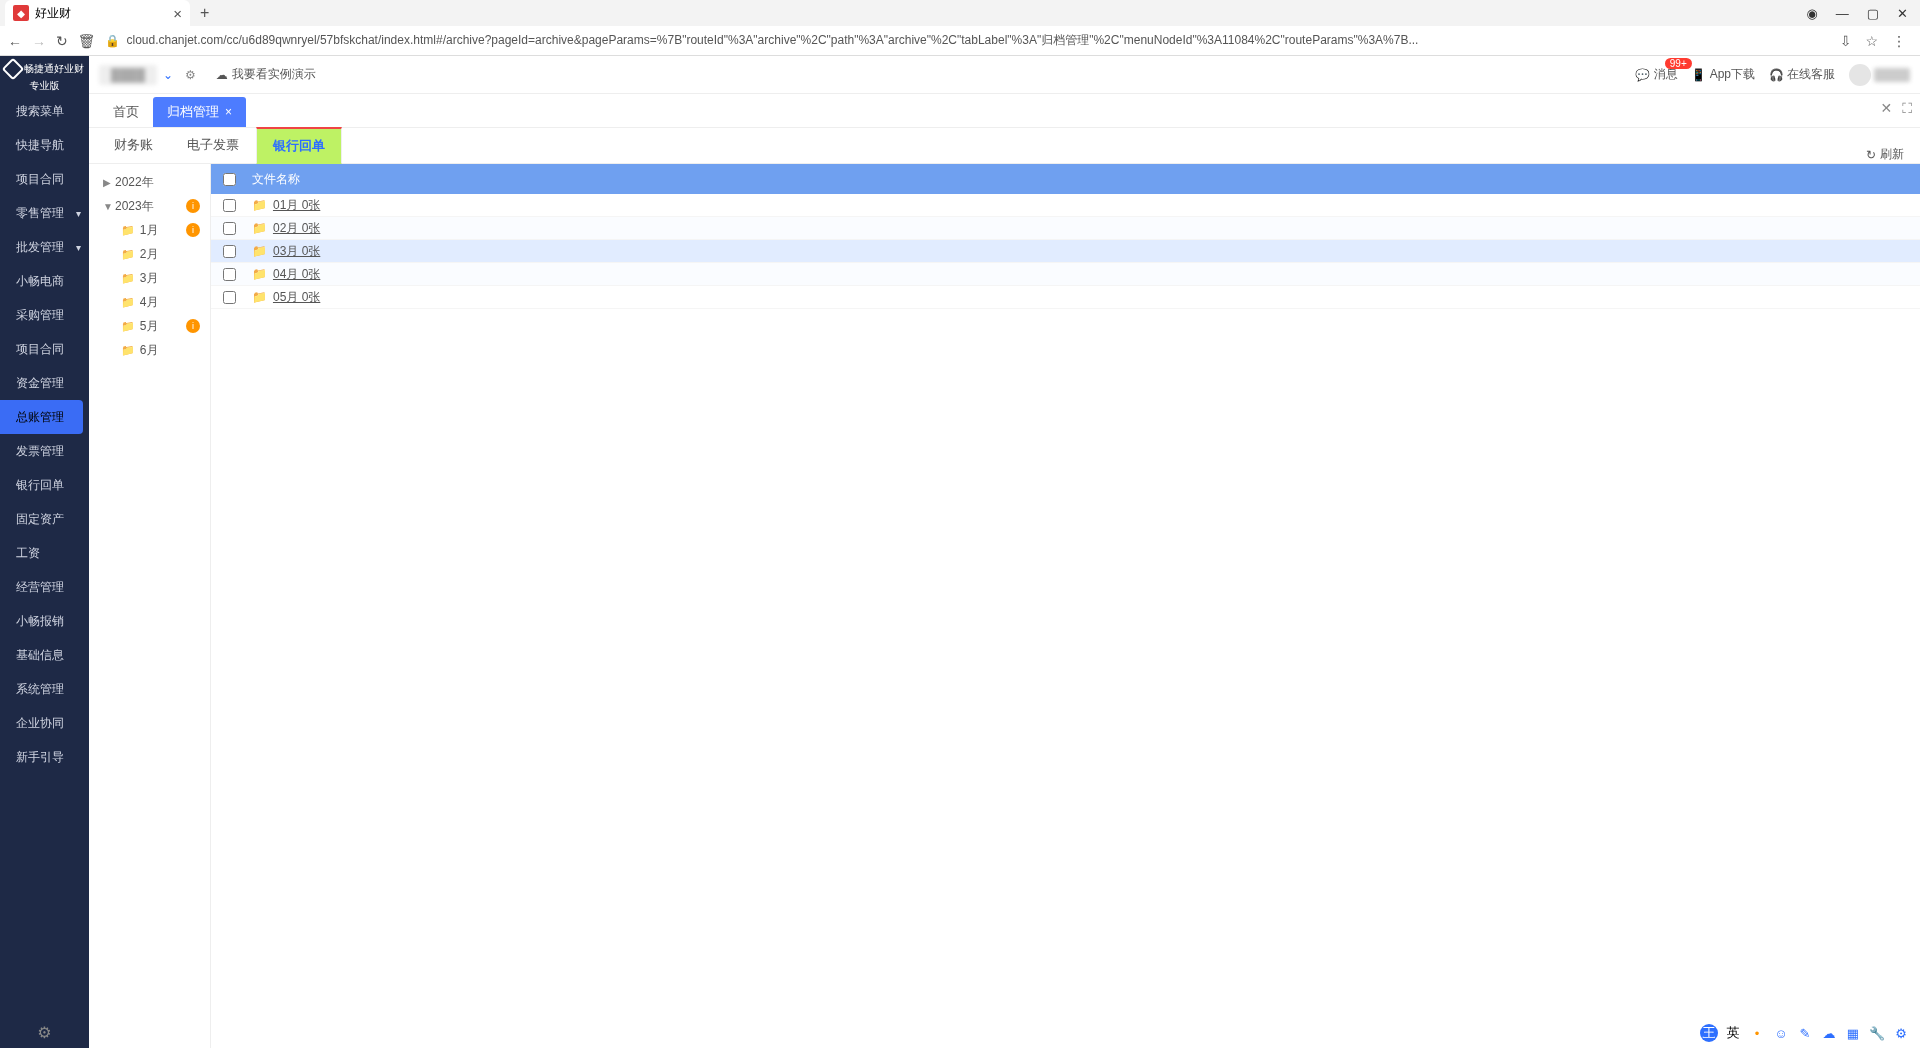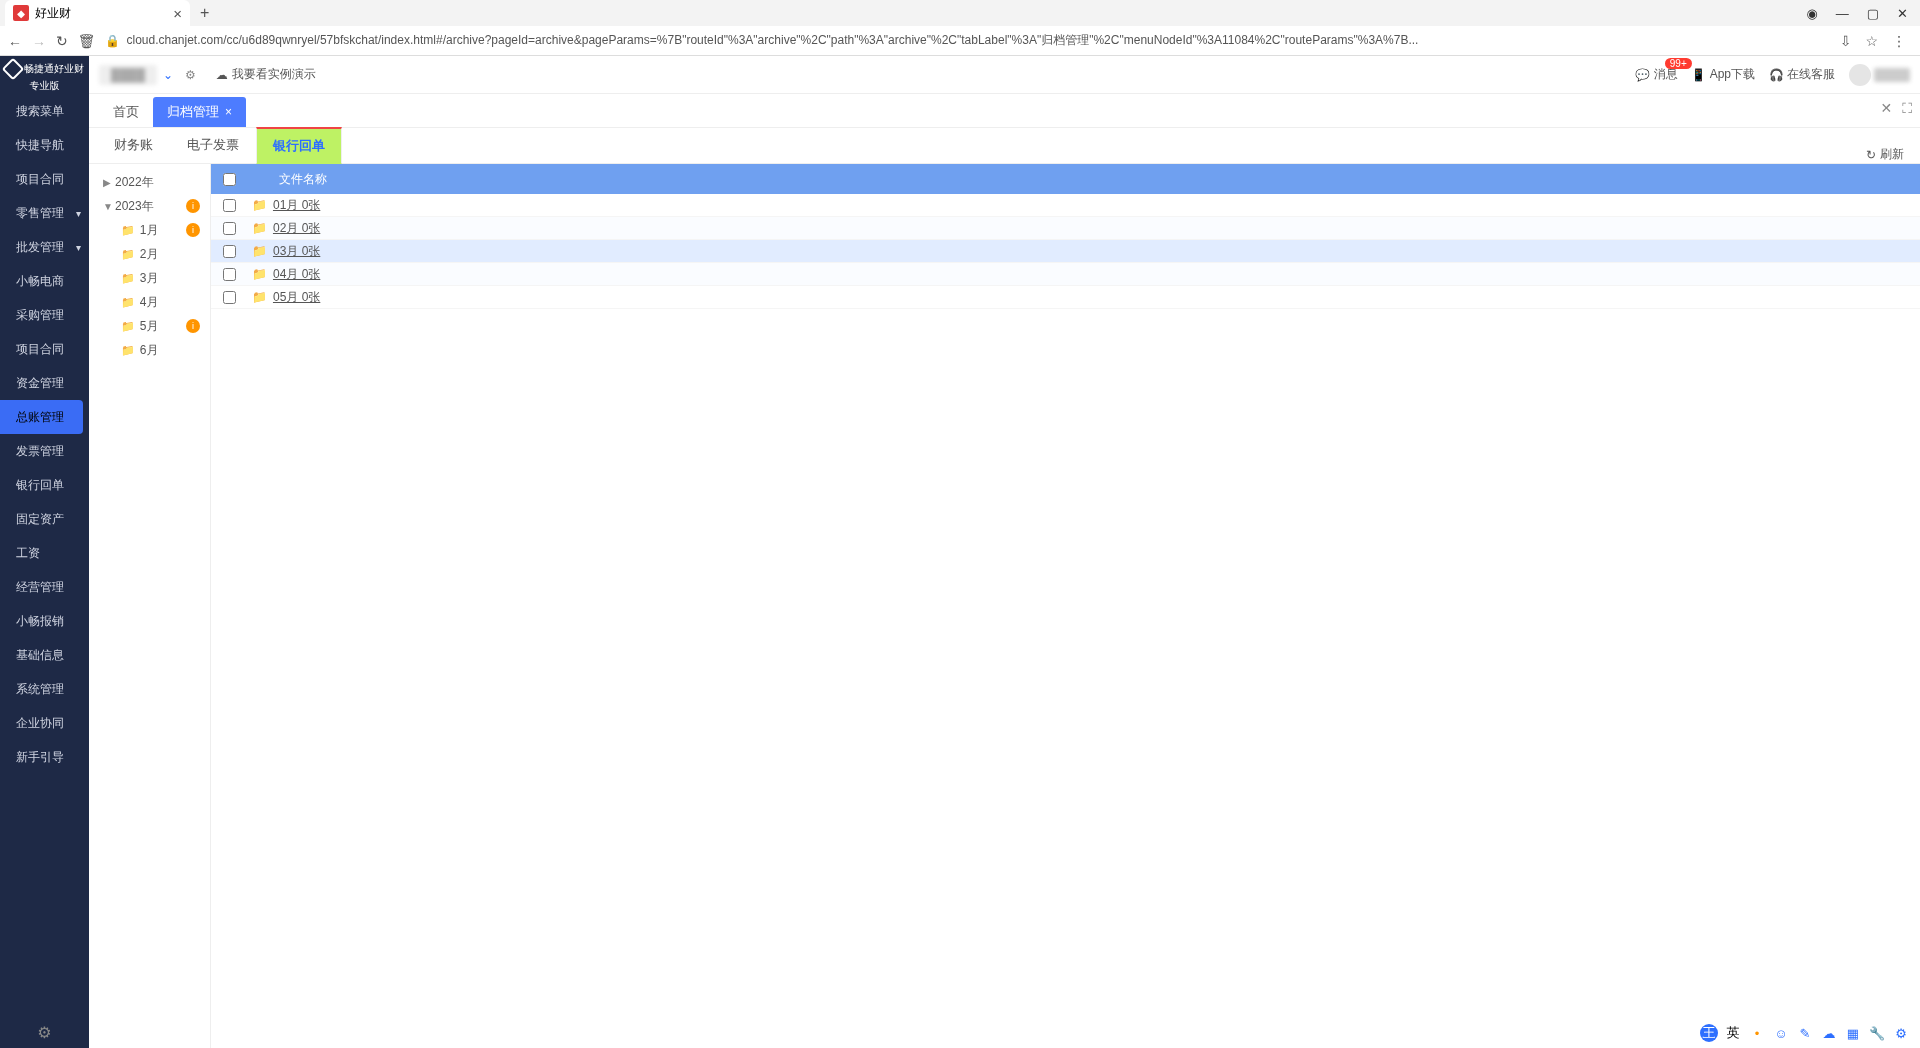--- a/index.html
+++ b/index.html
@@ -59,21 +59,21 @@
 
 .content-area { flex: 1; display: flex; }
 .tree-panel { width: 122px; border-right: 1px solid #eee; padding-top: 6px; font-size: 12px; }
 .tree-node { height: 24px; display: flex; align-items: center; padding-left: 14px; color: #555; cursor: pointer; position: relative; }
 .tree-node .arrow { width: 12px; display: inline-block; font-size: 10px; color: #888; }
 .tree-node.month { padding-left: 32px; }
 .tree-node .folder-ic { color: #bbb; margin-right: 5px; font-size: 11px; }
 .tree-node .orange-dot { width: 14px; height: 14px; background: #ff9500; border-radius: 50%; color: #fff; font-size: 9px; display: flex; align-items: center; justify-content: center; position: absolute; right: 10px; }
 
 .file-list { flex: 1; }
-.list-header { background: #6fa0f0; height: 30px; display: flex; align-items: center; color: #fff; font-size: 12px; padding-left: 12px; gap: 27px; }
+.list-header { background: #6fa0f0; height: 30px; display: flex; align-items: center; color: #fff; font-size: 12px; padding-left: 12px; }
 .list-header input[type=checkbox] { margin-right: 16px; }
 .file-row { height: 23px; display: flex; align-items: center; padding-left: 12px; font-size: 12px; border-bottom: 1px solid #f5f5f5; }
 .file-row:hover, .file-row.hover { background: #e1ecff; }
 .file-row.alt { background: #fafcff; }
 .file-row input[type=checkbox] { margin-right: 16px; }
 .file-row .folder-ic2 { color: #f0ad4e; margin-right: 6px; font-size: 12px; }
 .file-row .file-name { color: #555; text-decoration: underline; cursor: pointer; }
 
 
 .bottom-toolbar { position: fixed; bottom: 6px; right: 10px; display: flex; gap: 6px; align-items: center; }

